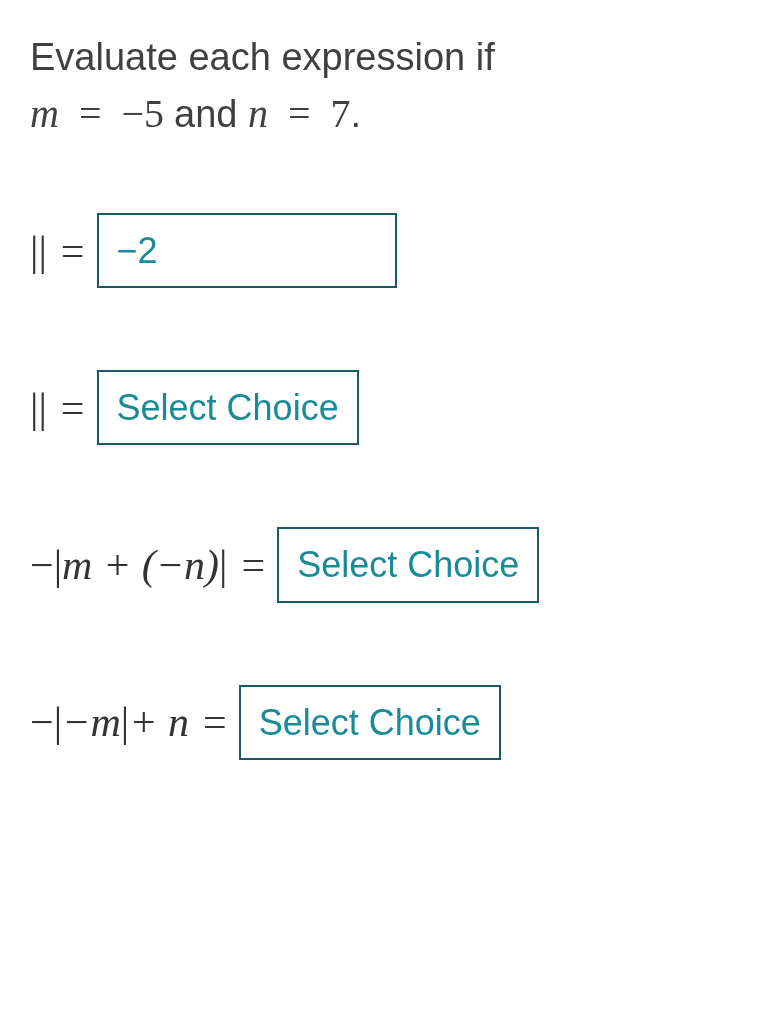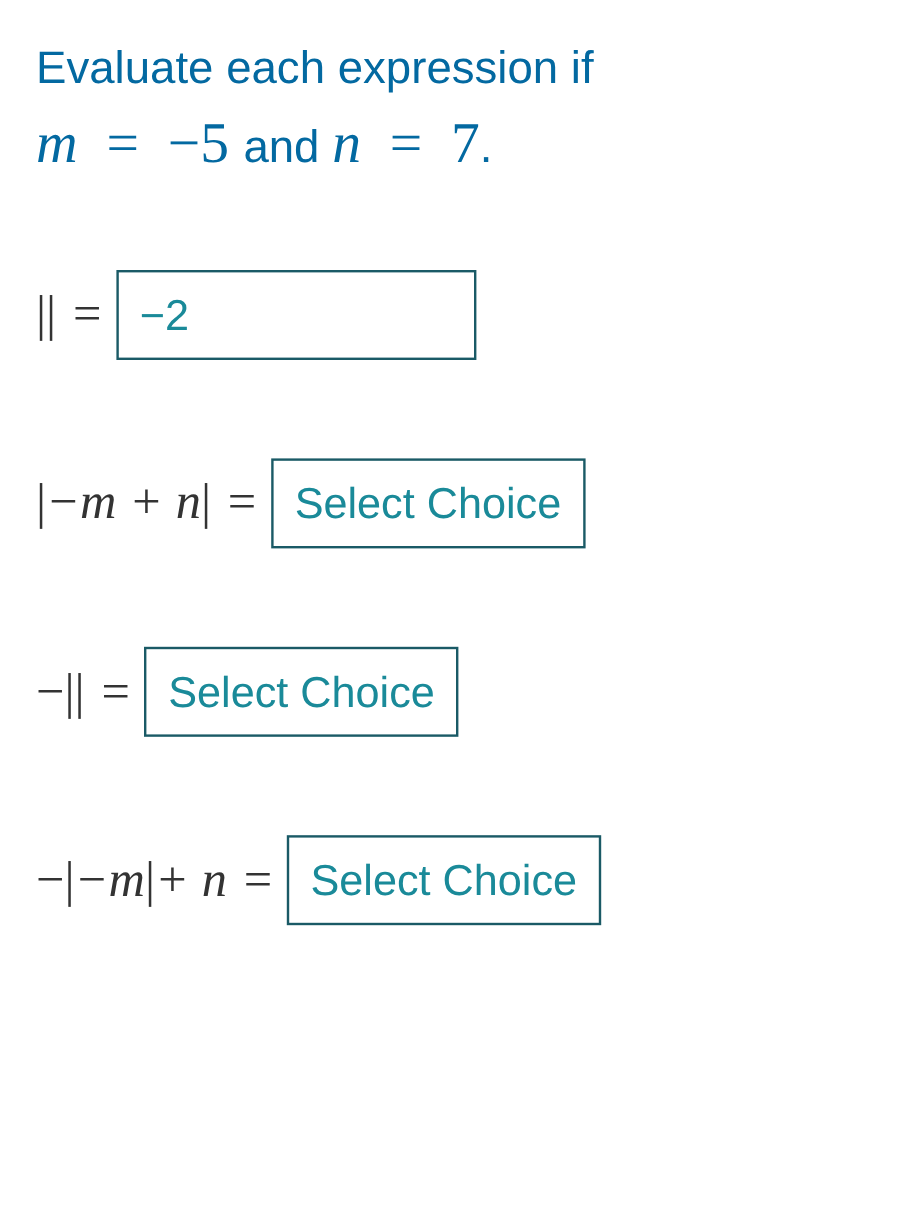--- a/index.html
+++ b/index.html
@@ -10,27 +10,27 @@
     body {
       font-family: 'Helvetica Neue', Arial, sans-serif;
       background: #ffffff;
       width: 769px;
       height: 1026px;
       padding: 30px 20px 30px 30px;
       overflow: hidden;
     }
     .prompt {
       font-size: 38px;
-      color: #0369a1;
+      color: #404040;
       line-height: 1.45;
       margin-bottom: 70px;
     }
     .math-inline {
       font-family: 'Times New Roman', Times, serif;
-      font-size: 48px;
+      font-size: 40px;
     }
     .math-var {
       font-style: italic;
     }
     .expression-row {
       display: flex;
       align-items: center;
       margin-bottom: 82px;
       font-family: 'Times New Roman', Times, serif;
       font-size: 42px;
@@ -85,32 +85,32 @@
       <span class="math-var"></span>
   </span>
   <span class="equals">=</span>
   <span class="select-box answered">−2</span>
 </div>
 
 <div class="expression-row">
   <span class="expr-text">
     <span></span>
       <span>|</span>
-      <span class="math-var">−m + n</span>
       <span>|</span>
       <span class="math-var"></span>
   </span>
   <span class="equals">=</span>
   <span class="select-box">Select Choice</span>
 </div>
 
 <div class="expression-row">
   <span class="expr-text">
     <span class="minus-sign">− </span>
       <span>|</span>
+      <span class="math-var">m + (−n)</span>
       <span>|</span>
       <span class="math-var"></span>
   </span>
   <span class="equals">=</span>
   <span class="select-box">Select Choice</span>
 </div>
 
 <div class="expression-row" style="margin-bottom:0;">
   <span class="expr-text">
     <span class="minus-sign">− </span>

